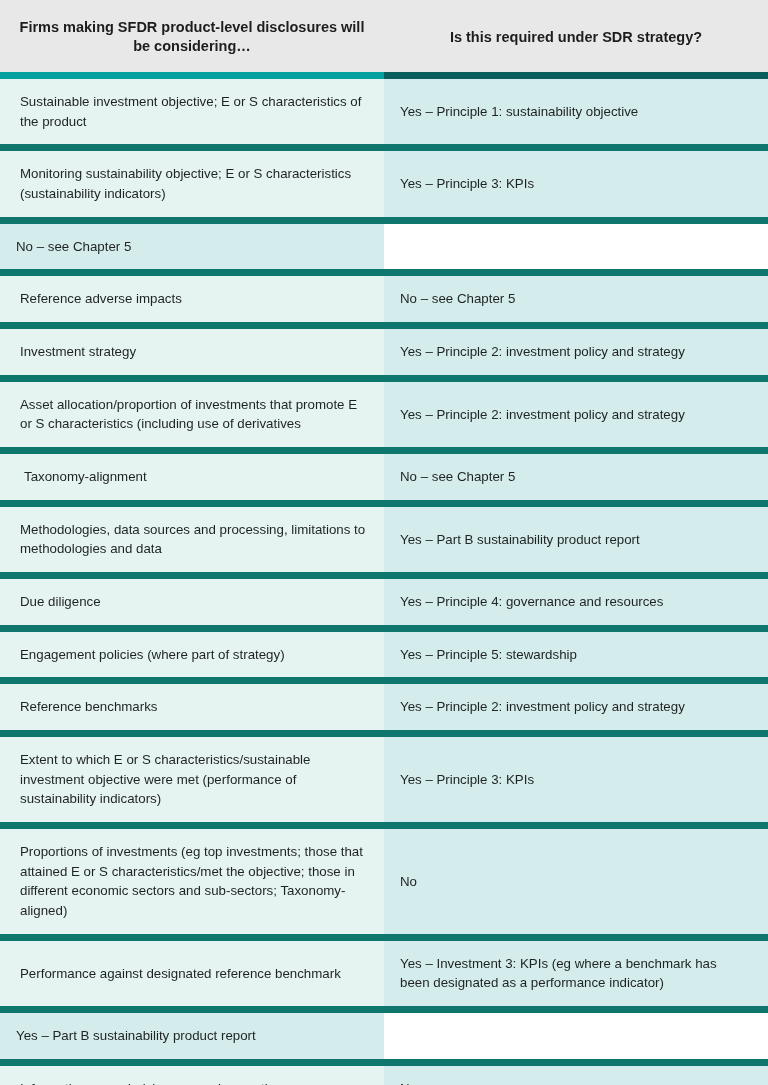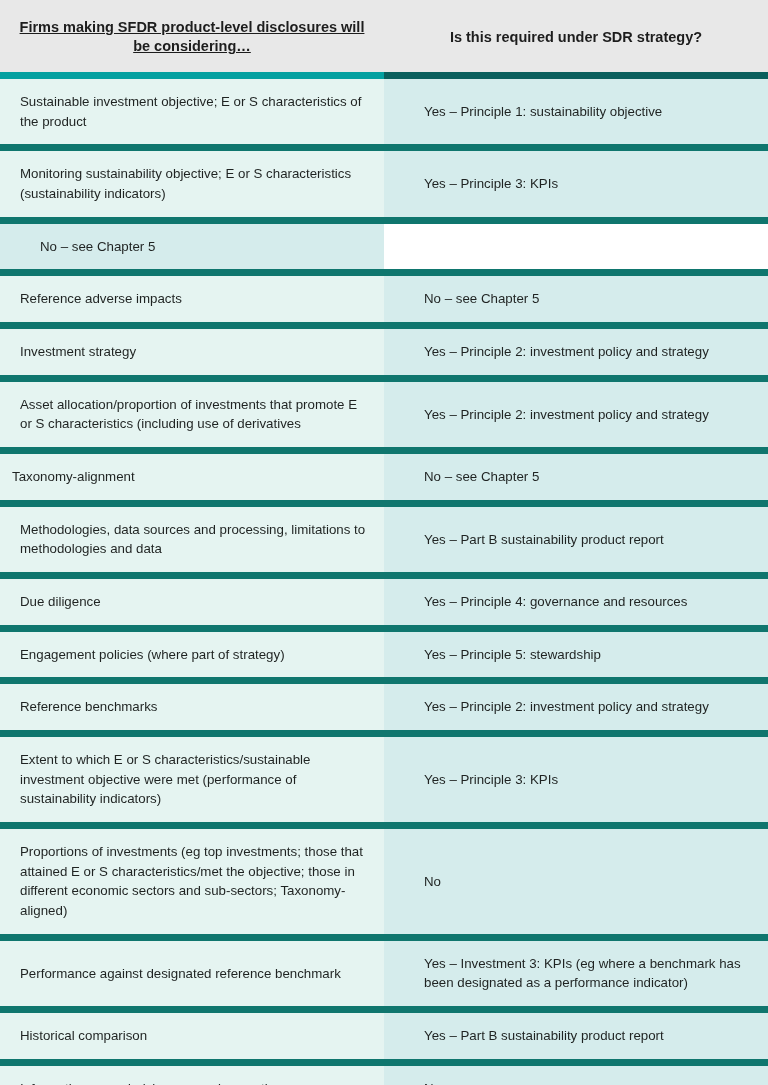--- a/index.html
+++ b/index.html
@@ -39,21 +39,20 @@
     text-align: center;
     font-weight: bold;
     font-size: 14.5px;
     line-height: 1.28;
     color: #1d1d1d;
     padding: 4px 14px 2px 14px;
   }
   .header-cell.col-left {
     width: 384px;
     flex: 0 0 384px;
-    text-decoration: underline;
   }
   .header-cell.col-right {
     width: 384px;
     flex: 0 0 384px;
   }
 
   
   .accent-rule {
     display: flex;
     width: 100%;
@@ -99,25 +98,25 @@
   }
   .cell.col-left {
     width: 384px;
     flex: 0 0 384px;
     background: #e5f4f1;
   }
   .cell.col-right {
     width: 384px;
     flex: 0 0 384px;
     background: #d5ecec;
-    padding-left: 40px;
+    padding-left: 16px;
     padding-right: 22px;
   }
   .cell.indented {
-    padding-left: 12px;
+    padding-left: 24px;
   }
 
   .cell-text {
     display: block;
     width: 100%;
   }
 </style>
 </head>
 <body>
 
@@ -256,23 +255,20 @@
     <div class="table-row">
       <div class="cell col-left">
         <span class="cell-text">Performance against designated reference benchmark</span>
       </div>
       <div class="cell col-right">
         <span class="cell-text">Yes – Investment 3: KPIs (eg where a benchmark has been designated as a performance indicator)</span>
       </div>
     </div>
 
     <div class="table-row">
-      <div class="cell col-left">
-        <span class="cell-text">Historical comparison</span>
-      </div>
       <div class="cell col-right">
         <span class="cell-text">Yes – Part B sustainability product report</span>
       </div>
     </div>
 
     <div class="table-row">
       <div class="cell col-left">
         <span class="cell-text">Information on underlying comparison options</span>
       </div>
       <div class="cell col-right">

